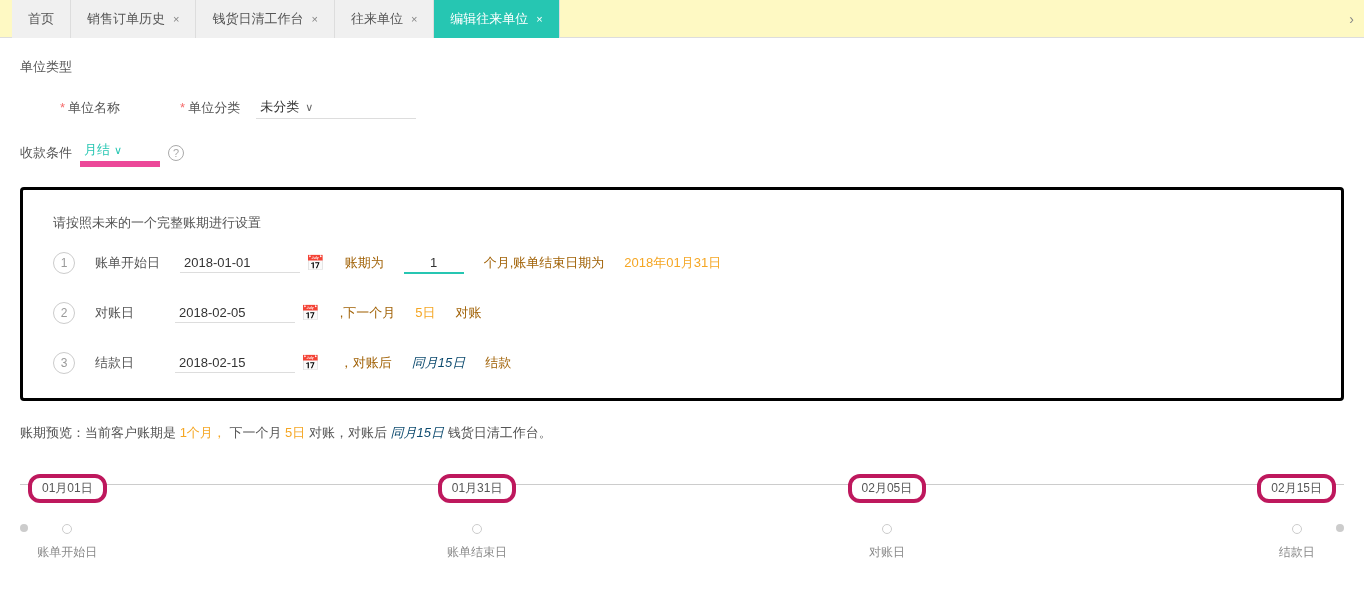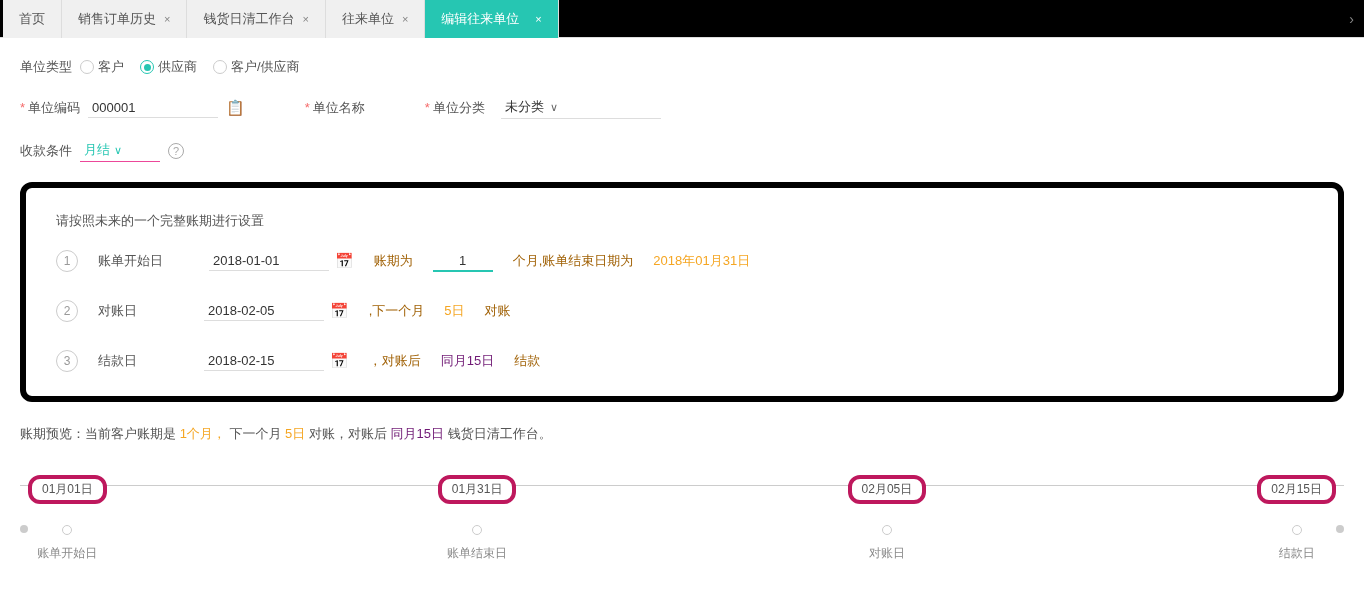--- a/index.html
+++ b/index.html
@@ -1,27 +1,27 @@
 <!DOCTYPE html>
 <html><head>
   <meta charset="utf-8">
   <style>
     * { box-sizing: border-box; margin: 0; padding: 0; }
     body { font-family: 'Microsoft YaHei', '微软雅黑', Arial, sans-serif; font-size: 13px; background: #f5f5f5; color: #333; }
 
     
     .tabs-bar {
-      display: flex; align-items: center; background: #000000; border-bottom: 1px solid #ddd; height: 38px; padding-left: 3px;
+      display: flex; align-items: center; background: #fef9c3; border-bottom: 1px solid #ddd; height: 38px; padding-left: 12px;
     }
     .tab-item {
       display: flex; align-items: center; height: 38px; padding: 0 16px; cursor: pointer; font-size: 13px; color: #555;
       border-right: 1px solid #ddd; background: #f0f0f0; white-space: nowrap; user-select: none;
     }
     .tab-item.active {
-      background: #26c6b2; color: #fff; gap: 8px;
+      background: #26c6b2; color: #fff;
     }
     .tab-item .tab-close {
       margin-left: 8px; font-size: 11px; color: inherit; opacity: 0.7; cursor: pointer;
     }
     .tab-item.active .tab-close { opacity: 1; color: #fff; }
     .tab-more-btn {
       margin-left: auto; padding: 0 10px; cursor: pointer; font-size: 14px; color: #888;
     }
 
     
@@ -52,53 +52,53 @@
     .radio-circle.checked { border-color: #26c6b2; }
     .radio-circle.checked::after { content: ''; width: 7px; height: 7px; border-radius: 50%; background: #26c6b2; display: block; }
 
     
     .form-input {
       border: none; border-bottom: 1px solid #ddd; outline: none; padding: 2px 4px; font-size: 13px; color: #333; background: transparent; min-width: 120px;
     }
 
     
     .form-select {
-      display: flex; align-items: center; gap: 4px; border-bottom: 1px solid #ec4899; padding: 2px 4px; cursor: pointer; min-width: 90px;
+      display: flex; align-items: center; gap: 4px; border-bottom: 6px solid #ec4899; padding: 2px 4px; cursor: pointer; min-width: 90px;
     }
     .form-select span { color: #26c6b2; font-size: 13px; }
     .form-select .chevron { color: #26c6b2; font-size: 11px; }
 
     .form-select-plain {
       display: flex; align-items: center; gap: 6px; border-bottom: 1px solid #ddd; padding: 2px 4px; cursor: pointer; min-width: 120px;
     }
     .form-select-plain span { color: #333; }
     .form-select-plain .chevron { color: #666; font-size: 11px; }
 
     .calendar-icon { color: #26c6b2; cursor: pointer; font-size: 15px; }
     .help-icon { color: #aaa; cursor: pointer; font-size: 14px; border: 1px solid #aaa; border-radius: 50%; width: 16px; height: 16px; display: inline-flex; align-items: center; justify-content: center; font-size: 11px; }
 
     
     .card {
-      border: 6px solid #000000; border-radius: 12px; padding: 24px 30px; margin-bottom: 20px;
+      border: 3px solid #000000; border-radius: 4px; padding: 24px 30px; margin-bottom: 20px;
     }
     .card-title { font-size: 13px; color: #555; margin-bottom: 20px; }
 
     
     .step-row {
       display: flex; align-items: center; margin-bottom: 28px; gap: 20px;
     }
     .step-num {
       width: 22px; height: 22px; border-radius: 50%; border: 1.5px solid #ccc; display: flex; align-items: center; justify-content: center; font-size: 12px; color: #999; flex-shrink: 0;
     }
     .step-label { color: #555; white-space: nowrap; min-width: 60px; }
     .step-date { display: flex; align-items: center; gap: 6px; }
-    .step-date input { border: none; border-bottom: 1px solid #ddd; outline: none; font-size: 13px; color: #333; background: transparent; width: 100px; padding: 2px 4px; margin-left: 26px; }
+    .step-date input { border: none; border-bottom: 1px solid #ddd; outline: none; font-size: 13px; color: #333; background: transparent; width: 100px; padding: 2px 4px; }
     .step-desc { color: #a16207; font-size: 13px; }
     .highlight-orange { color: #f5a623; font-weight: 500; }
-    .highlight-green { color: #701a75; font-weight: 500; }
+    .highlight-green { color: #0c4a6e; font-weight: 500; font-style: italic; }
 
     
     .period-input {
       border: none; border-bottom: 2px solid #26c6b2; outline: none; font-size: 13px; color: #333; background: transparent; width: 60px; padding: 2px 4px; text-align: center;
     }
 
     
     .preview-text { font-size: 13px; color: #555; margin-bottom: 20px; line-height: 1.8; }
 
     
@@ -149,43 +149,24 @@
     <span class="tab-close">×</span>
   </div>
   <div class="tab-more-btn">›</div>
 </div>
 
 <div class="main-content">
 
   <div class="form-row">
     <div class="form-group">
       <span class="form-label">单位类型</span>
-      <div class="radio-group">
-        <label class="radio-item">
-          <span class="radio-circle"></span>
-          <span>客户</span>
-        </label>
-        <label class="radio-item">
-          <span class="radio-circle checked"></span>
-          <span>供应商</span>
-        </label>
-        <label class="radio-item">
-          <span class="radio-circle"></span>
-          <span>客户/供应商</span>
-        </label>
-      </div>
     </div>
   </div>
 
   <div class="form-row">
-    <div class="form-group">
-      <span class="form-label required">单位编码</span>
-      <input class="form-input" type="text" style="width: 130px;" value="000001">
-      <span class="calendar-icon">📋</span>
-    </div>
     <div class="form-group" style="margin-left:40px;">
       <span class="form-label required">单位名称</span>
     </div>
     <div class="form-group" style="margin-left:40px;gap:16px;">
       <span class="form-label required">单位分类</span>
       <div class="form-select-plain" style="min-width:160px;">
         <span>未分类</span>
         <span class="chevron">∨</span>
       </div>
     </div>

